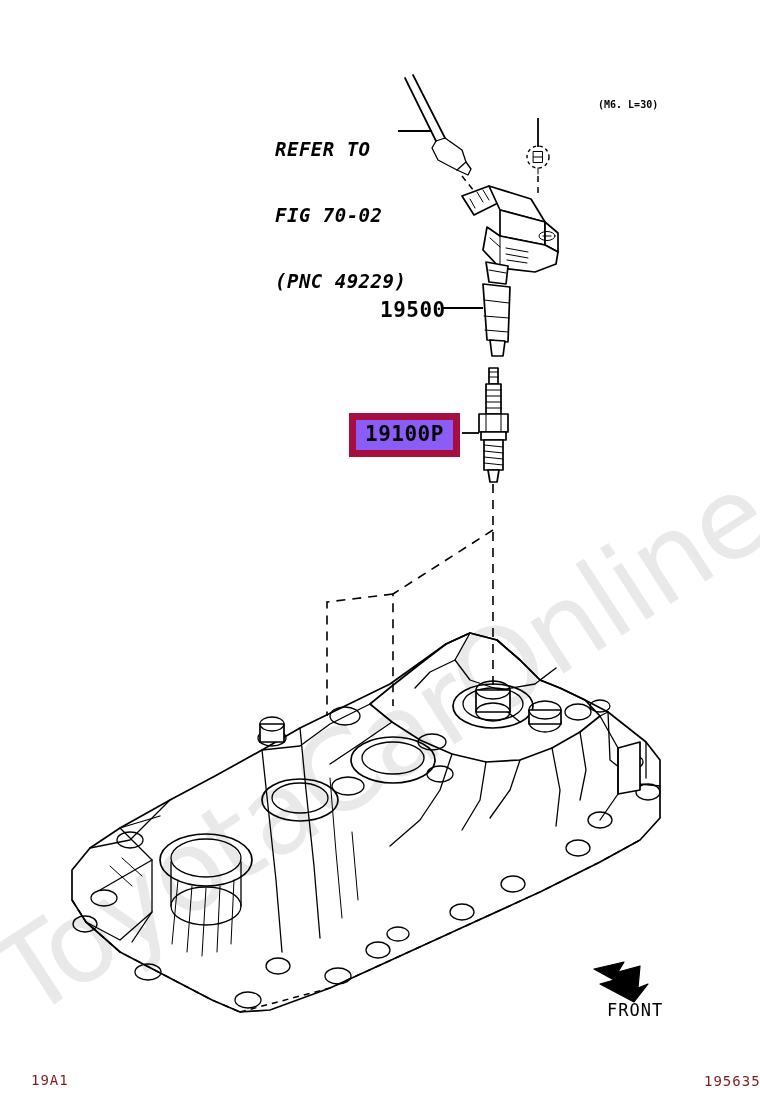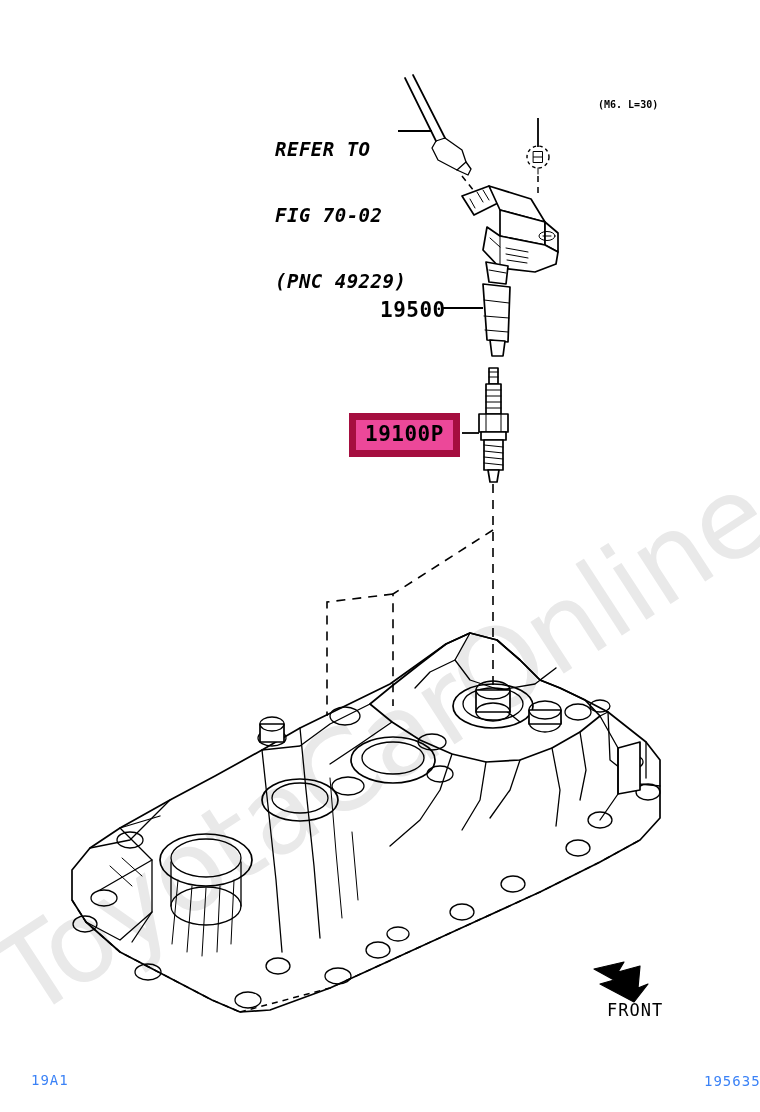--- a/index.html
+++ b/index.html
@@ -124,31 +124,31 @@
   }
   .lbl-front {
     font-size: 17px;
     font-weight: normal;
     letter-spacing: 1px;
   }
   .lbl-corner {
     font-size: 14px;
     font-weight: normal;
     letter-spacing: 1px;
-    color: #3b82f6;
+    color: #7f1d1d;
   }
 
   
   #highlight-box {
     position: absolute;
     left: 349px;
     top: 413px;
     z-index: 22;
     border: 7px solid #A50E3F;
-    background: #ec4899;
+    background: #8b5cf6;
     padding: 2px 9px 3px 9px;
     box-sizing: border-box;
   }
   #highlight-box .lbl-partno {
     position: static;
     display: block;
     font-size: 21px;
     line-height: 25px;
   }
 

